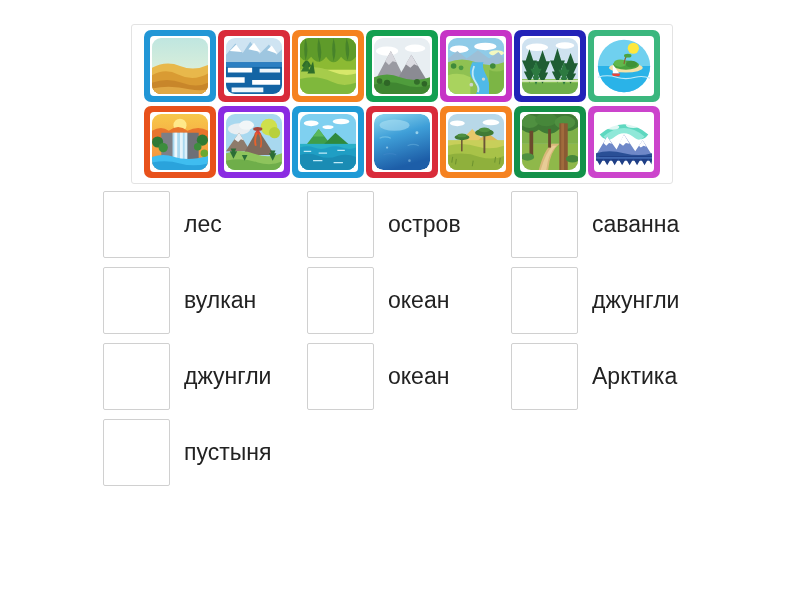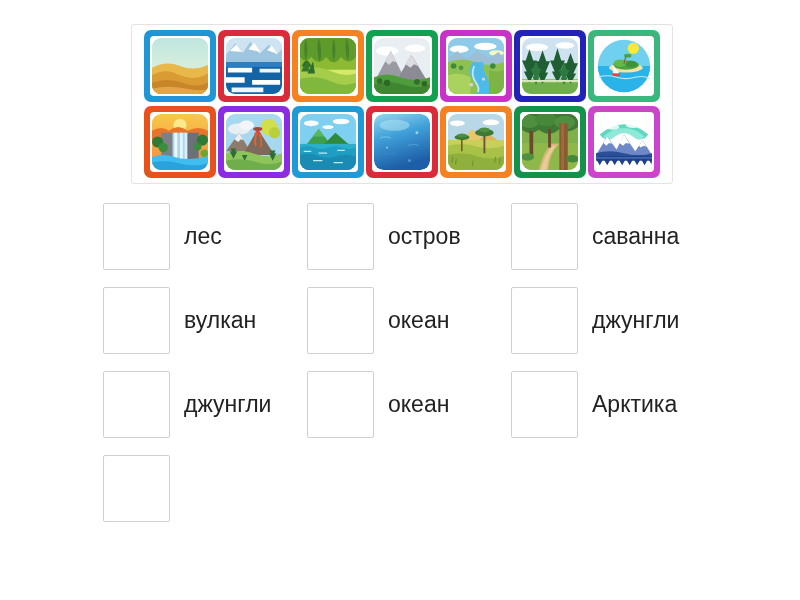--- a/index.html
+++ b/index.html
@@ -46,26 +46,26 @@
     border-radius:4px;
     box-sizing:border-box;
     padding:2px;
     overflow:hidden;
   }
   .tile svg{display:block;width:100%;height:100%;border-radius:9px;}
 
   
   #answer-grid{
     position:absolute;
-    left:103px; top:198px;
+    left:103px; top:186px;
     width:640px;
     display:grid;
     grid-template-columns:204px 204px 204px;
     grid-auto-rows:76px;
-    row-gap:8px;
+    row-gap:0px;
   }
   .pair{
     display:flex;
     flex-direction:row;
     align-items:center;
     height:76px;
   }
   .dropbox{
     width:67px;height:67px;
     border:1px solid #d0d0d0;
@@ -441,19 +441,20 @@
     <div class="dropbox"></div>
     <div class="word">океан</div>
   </div>
   <div class="pair">
     <div class="dropbox"></div>
     <div class="word">Арктика</div>
   </div>
 
   <div class="pair">
     <div class="dropbox"></div>
+    <div class="word">пустыня</div>
   </div>
   <div class="pair empty">
     <div class="dropbox"></div>
     <div class="word"></div>
   </div>
 
 </div>
 
 </body></html>

